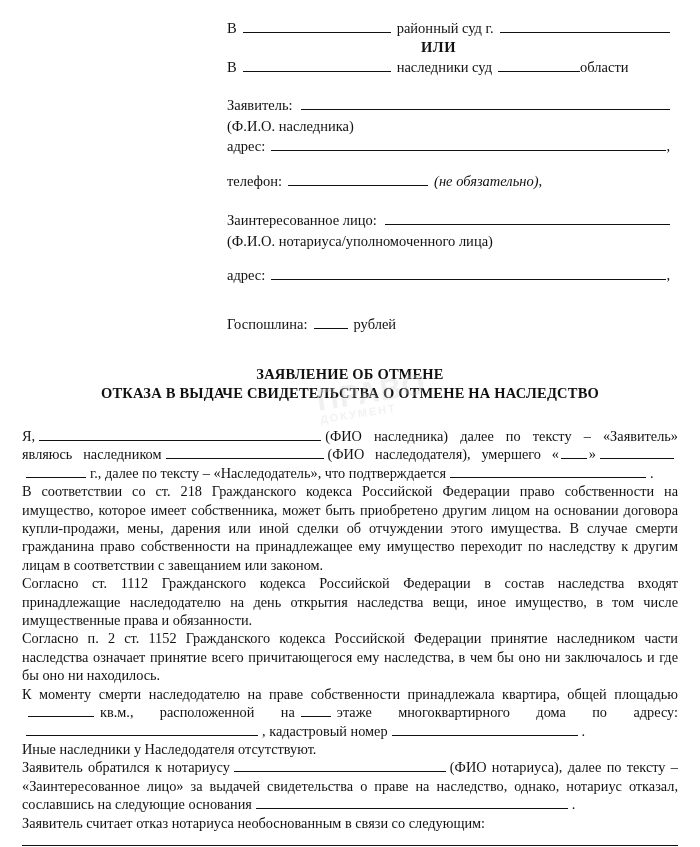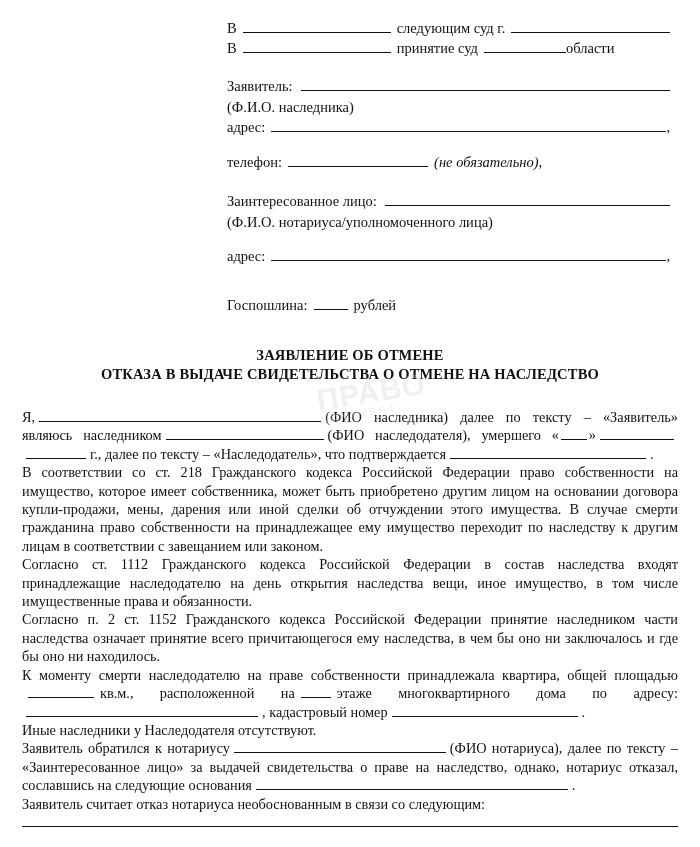--- a/index.html
+++ b/index.html
@@ -143,29 +143,30 @@
   <div class="watermark">
     <div>ПРАВО</div>
     <div class="wm-sub">ДОКУМЕНТ</div>
   </div>
 
   <div class="header-block">
 
     <div class="hdr-line">
       <span class="lbl">В</span>
       <span class="ul" style="width:148px; margin:0 6px;"></span>
-      <span class="lbl">следующим суд г.</span>
+      <span class="lbl">районный суд г.</span>
       <span class="ul-flex" style="margin-left:6px;"></span>
     </div>
 
+    <div class="ili">ИЛИ</div>
 
     <div class="hdr-line">
       <span class="lbl">В</span>
       <span class="ul" style="width:148px; margin:0 6px;"></span>
-      <span class="lbl">принятие суд</span>
+      <span class="lbl">наследники суд</span>
       <span class="ul" style="width:82px; margin:0 0 0 6px;"></span>
       <span class="lbl">области</span>
     </div>
 
     <div class="spacer-18"></div>
 
     <div class="field-row">
       <b>Заявитель:</b>
       <span class="ul-flex" style="margin-left:8px;"></span>
     </div>

